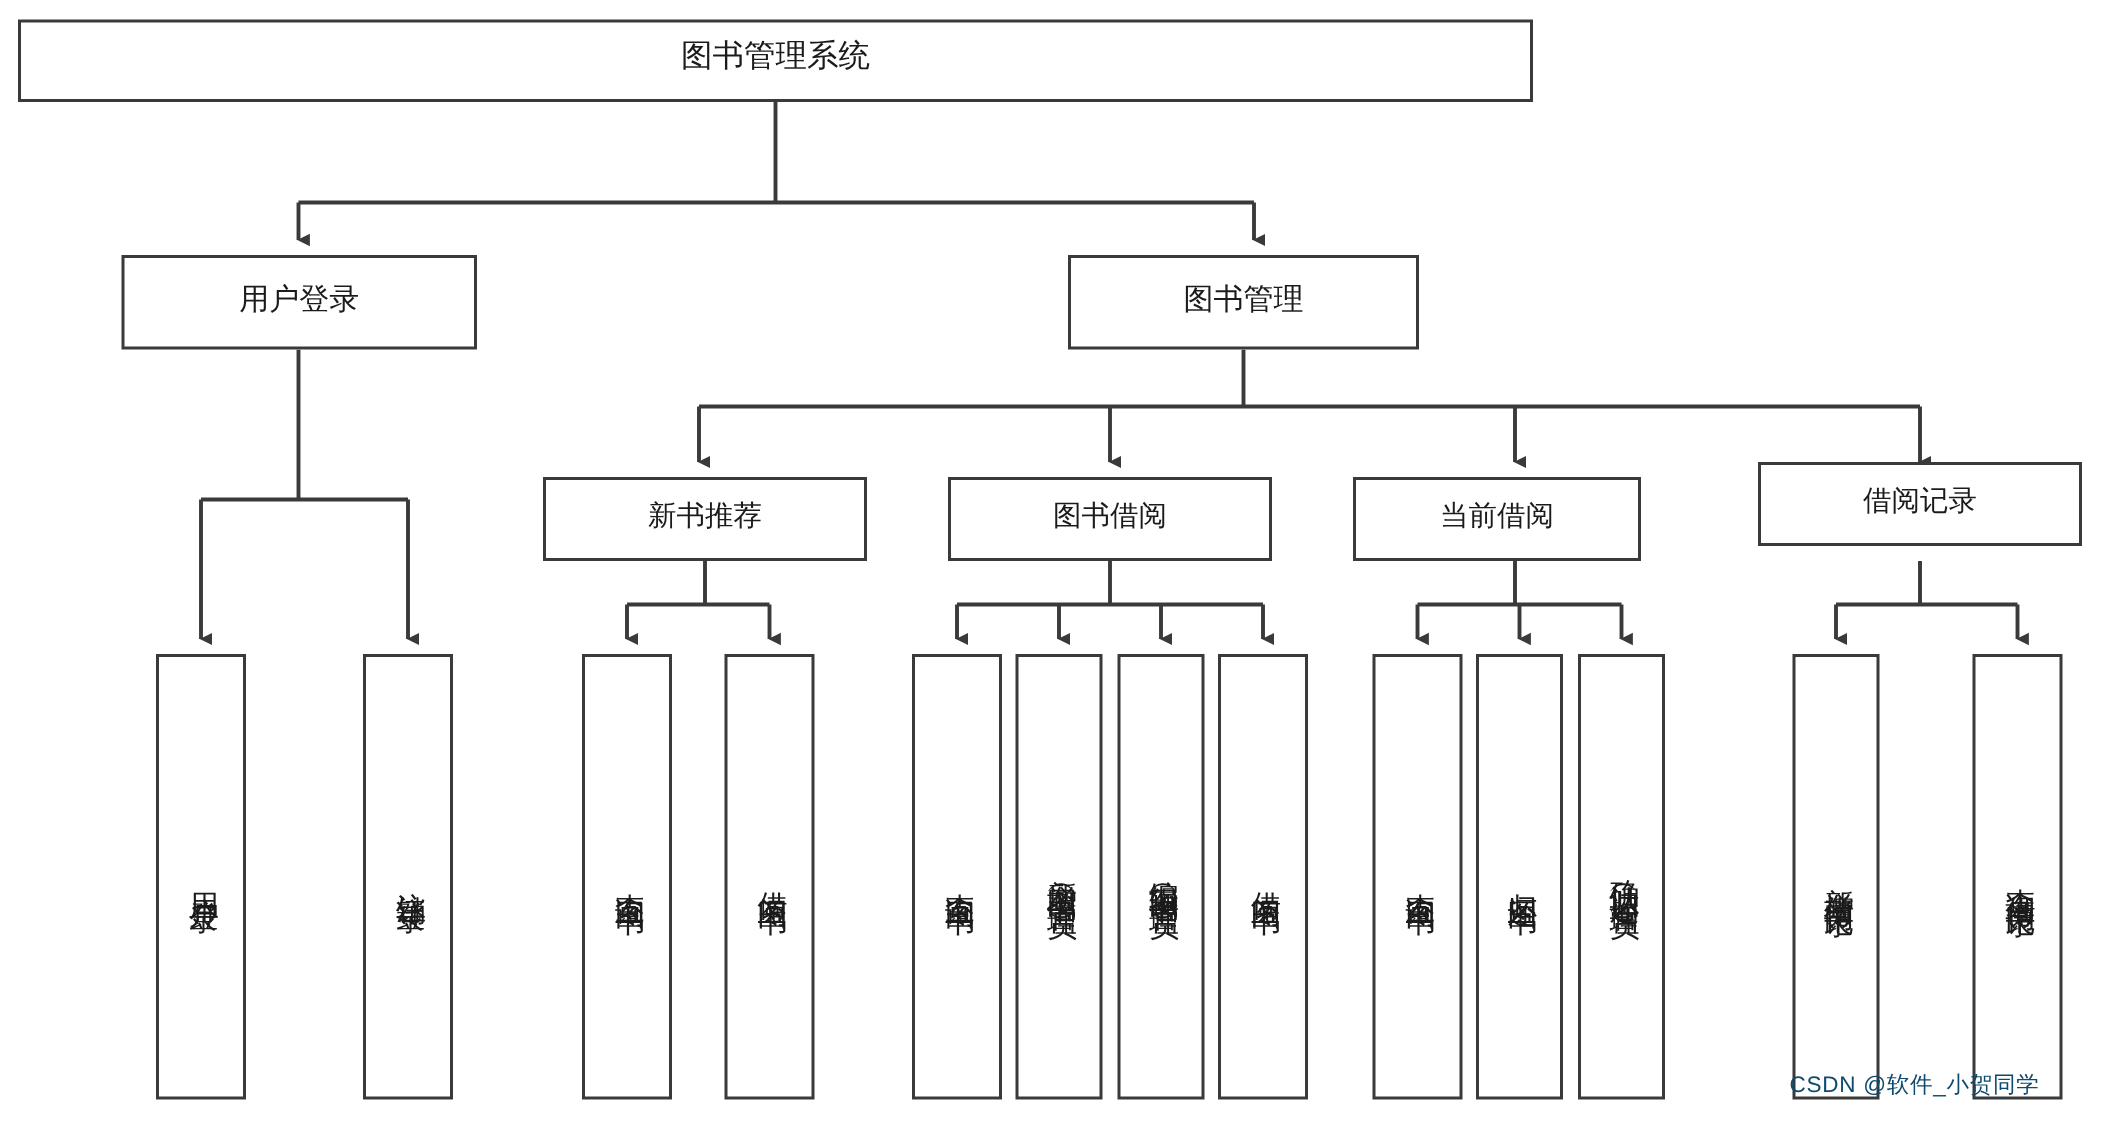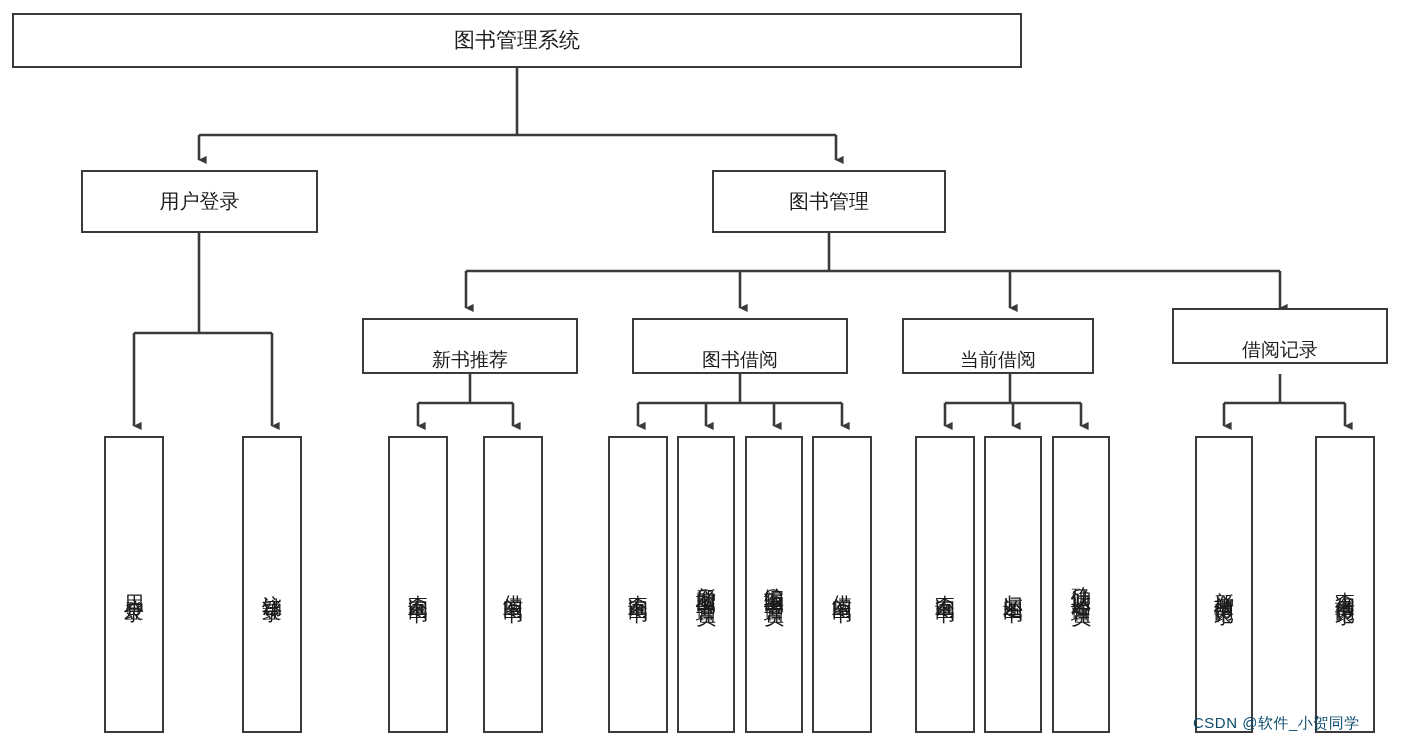--- a/index.html
+++ b/index.html
@@ -20,30 +20,30 @@
   .node {
     position: absolute;
     box-sizing: border-box;
     border: 2.5px solid #3a3a3a;
     background: #ffffff;
     display: flex;
     align-items: center;
     justify-content: center;
     color: #1b1b1b;
     line-height: 1.25;
+    font-family: Liberation Mono, monospace;
   }
   .node.root {
     font-size: 21px;
   }
   .node.lvl1 {
     font-size: 20px;
   }
   .node.lvl2 {
     font-size: 19px;
-    align-items: flex-end;
   }
   .node.leaf {
     font-size: 20px;
     writing-mode: vertical-rl;
     text-orientation: upright;
     letter-spacing: 3px;
     padding: 4px 0;
     white-space: normal;
     align-items: center;
     justify-content: center;

